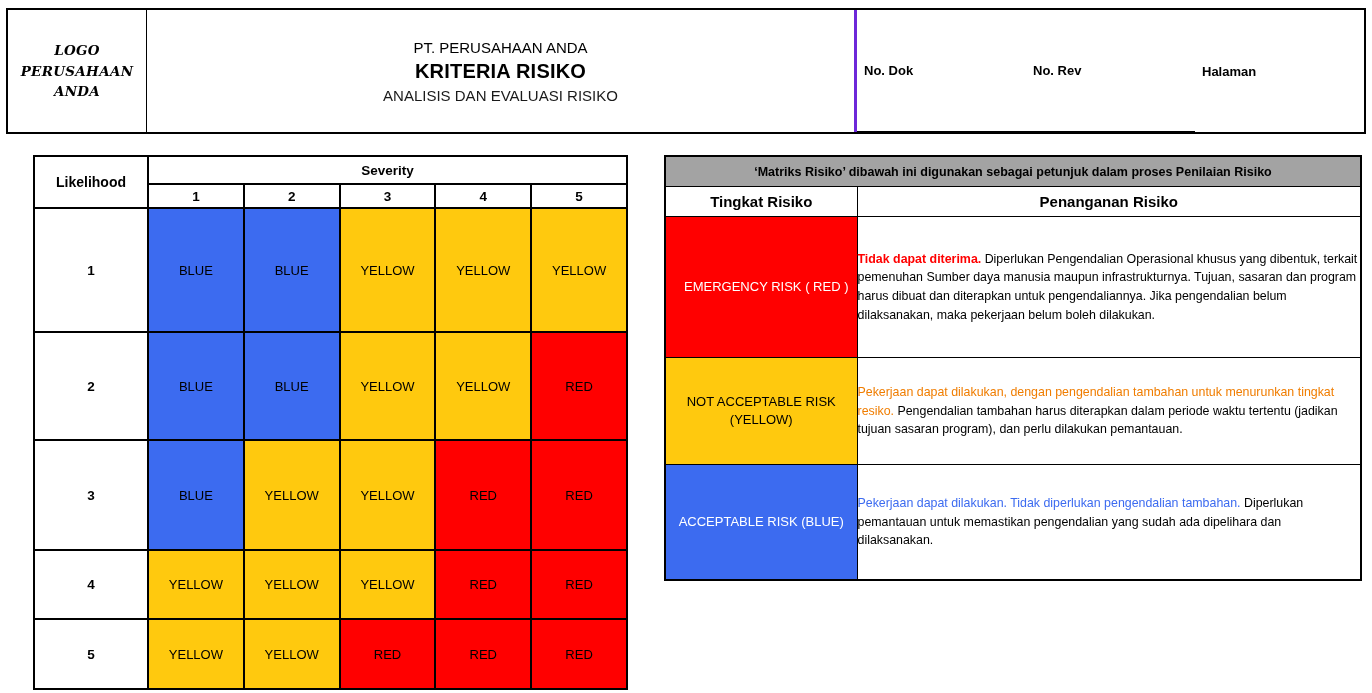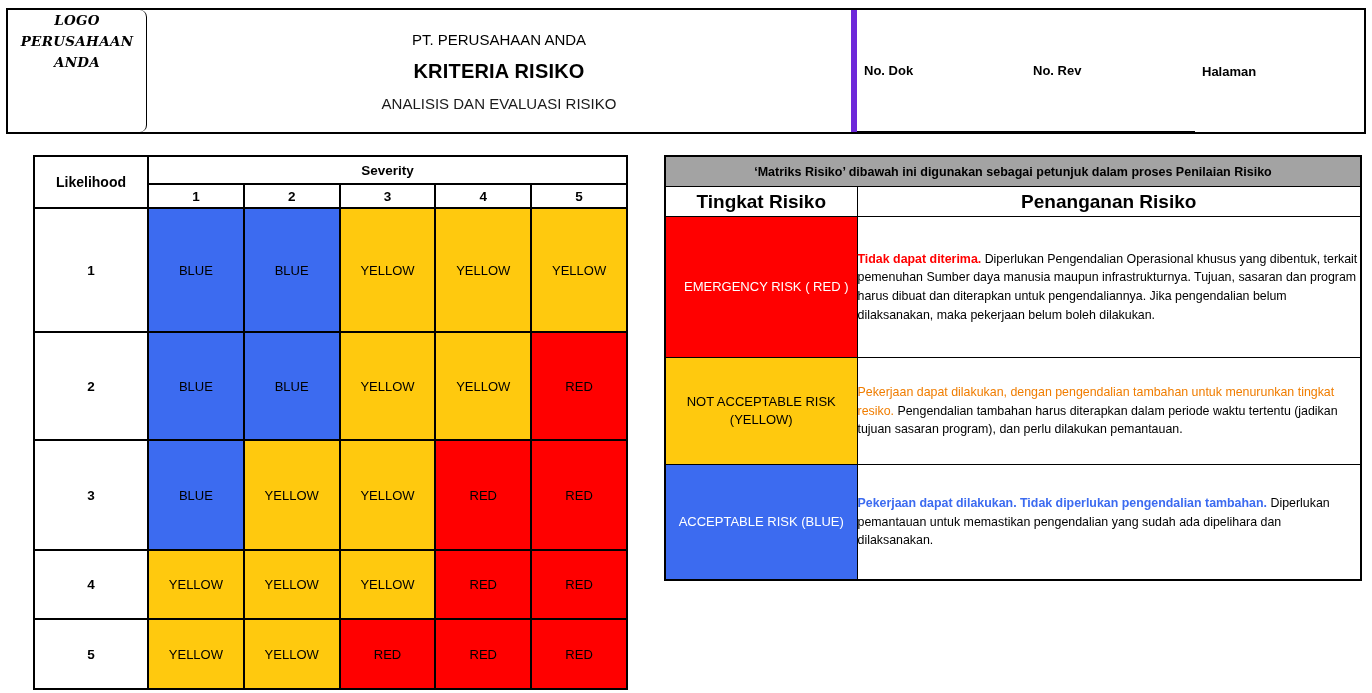--- a/index.html
+++ b/index.html
@@ -1,23 +1,23 @@
 <!DOCTYPE html>
 <html><head>
 <meta charset="utf-8">
 <style>
   html,body{margin:0;padding:0;}
   body{background:#ffffff;font-family:"Liberation Sans","DejaVu Sans",sans-serif;color:#000;}
   .page{position:relative;width:1372px;height:693px;background:#fff;overflow:hidden;}
 
   
   .doc-header{position:absolute;left:6px;top:8px;width:1356px;height:122px;border:2px solid #000;display:flex;background:#fff;}
-  .logo-cell{width:138px;border-right:1px solid #000;display:flex;flex-direction:column;align-items:center;
-             font-family:"DejaVu Serif",serif;font-style:italic;font-weight:bold;font-size:13.5px;letter-spacing:.3px;text-align:center;line-height:1.55;border-radius:7px;}
-  .title-cell{flex:1;display:flex;flex-direction:column;align-items:center;justify-content:center;gap:12px;border-right:6px solid #6d28d9;}
+  .logo-cell{width:138px;border-right:1px solid #000;display:flex;flex-direction:column;align-items:center;justify-content:center;
+             font-family:"DejaVu Serif",serif;font-style:italic;font-weight:bold;font-size:13.5px;letter-spacing:.3px;text-align:center;line-height:1.55;}
+  .title-cell{flex:1;display:flex;flex-direction:column;align-items:center;justify-content:center;gap:4px;border-right:3px solid #6d28d9;}
   .company{font-size:15px;}
   .doc-title{font-size:20px;font-weight:bold;letter-spacing:.2px;}
   .doc-subtitle{font-size:15px;color:#1a1a1a;}
   .fields-cell{width:507px;display:flex;flex-direction:row;}
   .field-row{flex:1;display:flex;align-items:center;padding-left:7px;font-size:13px;font-weight:bold;border-bottom:1px solid #000;}
   .field-row:last-child{border-bottom:none;}
 
   
   table.matrix{position:absolute;left:33px;top:155px;border-collapse:collapse;table-layout:fixed;width:595px;background:#be185d;}
   table.matrix th,table.matrix td{border:2px solid #000;text-align:center;vertical-align:middle;padding:0;}
@@ -29,21 +29,21 @@
   table.matrix tr.r0 td,table.matrix tr.r0 th{height:122px;}
   table.matrix tr.r1 td,table.matrix tr.r1 th{height:106px;}
   table.matrix tr.r2 td,table.matrix tr.r2 th{height:108px;}
   table.matrix tr.r3 td,table.matrix tr.r3 th{height:67px;}
   table.matrix tr.r4 td,table.matrix tr.r4 th{height:68px;}
 
   
   table.guide{position:absolute;left:664px;top:155px;border-collapse:collapse;table-layout:fixed;width:698px;background:#a3a3a3;border:2px solid #000;}
   table.guide th,table.guide td{border:1px solid #000;}
   td.caption{height:27px;text-align:center;vertical-align:middle;font-size:12.5px;font-weight:bold;}
-  table.guide th{height:27px;font-size:19px;text-align:center;vertical-align:middle;background:#fff;}
+  table.guide th{height:27px;font-size:15px;text-align:center;vertical-align:middle;background:#fff;}
   td.level{text-align:center;vertical-align:middle;font-size:13px;padding:2px 6px;line-height:1.4;}
   td.desc{padding:5px 0;font-size:12.4px;line-height:1.5;vertical-align:middle;text-align:left;background:#fff;}
   tr.g0>td{height:130px;}
   tr.g1>td{height:96px;}
   tr.g2>td{height:104px;}
 </style>
 </head>
 <body>
 
 <div class="page">
@@ -137,18 +137,18 @@
       <tr class="g0">
         <td class="level" style="background: rgb(255, 0, 0); color: rgb(255, 255, 255); padding-left: 16px;">EMERGENCY RISK ( RED )</td>
         <td class="desc"><span style="color: rgb(255, 0, 0); font-weight: bold;">Tidak dapat diterima.</span><span> Diperlukan Pengendalian Operasional khusus yang dibentuk, terkait pemenuhan Sumber daya manusia maupun infrastrukturnya. Tujuan, sasaran dan program harus dibuat dan diterapkan untuk pengendaliannya. Jika pengendalian belum dilaksanakan, maka pekerjaan belum boleh dilakukan.</span></td>
       </tr>
       <tr class="g1">
         <td class="level" style="background: rgb(255, 201, 14); color: rgb(0, 0, 0);">NOT ACCEPTABLE RISK (YELLOW)</td>
         <td class="desc"><span style="color: rgb(240, 125, 0);">Pekerjaan dapat dilakukan, dengan pengendalian tambahan untuk menurunkan tingkat resiko.</span><span> Pengendalian tambahan harus diterapkan dalam periode waktu tertentu (jadikan tujuan sasaran program), dan perlu dilakukan pemantauan.</span></td>
       </tr>
       <tr class="g2">
         <td class="level" style="background: rgb(60, 107, 240); color: rgb(255, 255, 255);">ACCEPTABLE RISK (BLUE)</td>
-        <td class="desc"><span style="color: rgb(60, 107, 240); font-weight: bold;">Pekerjaan dapat dilakukan. Tidak diperlukan pengendalian tambahan.</span><span> Diperlukan pemantauan untuk memastikan pengendalian yang sudah ada dipelihara dan dilaksanakan.</span></td>
+        <td class="desc"><span style="color: rgb(60, 107, 240);">Pekerjaan dapat dilakukan. Tidak diperlukan pengendalian tambahan.</span><span> Diperlukan pemantauan untuk memastikan pengendalian yang sudah ada dipelihara dan dilaksanakan.</span></td>
       </tr>
     </tbody>
   </table>
 
 </div>
 
 </body></html>

